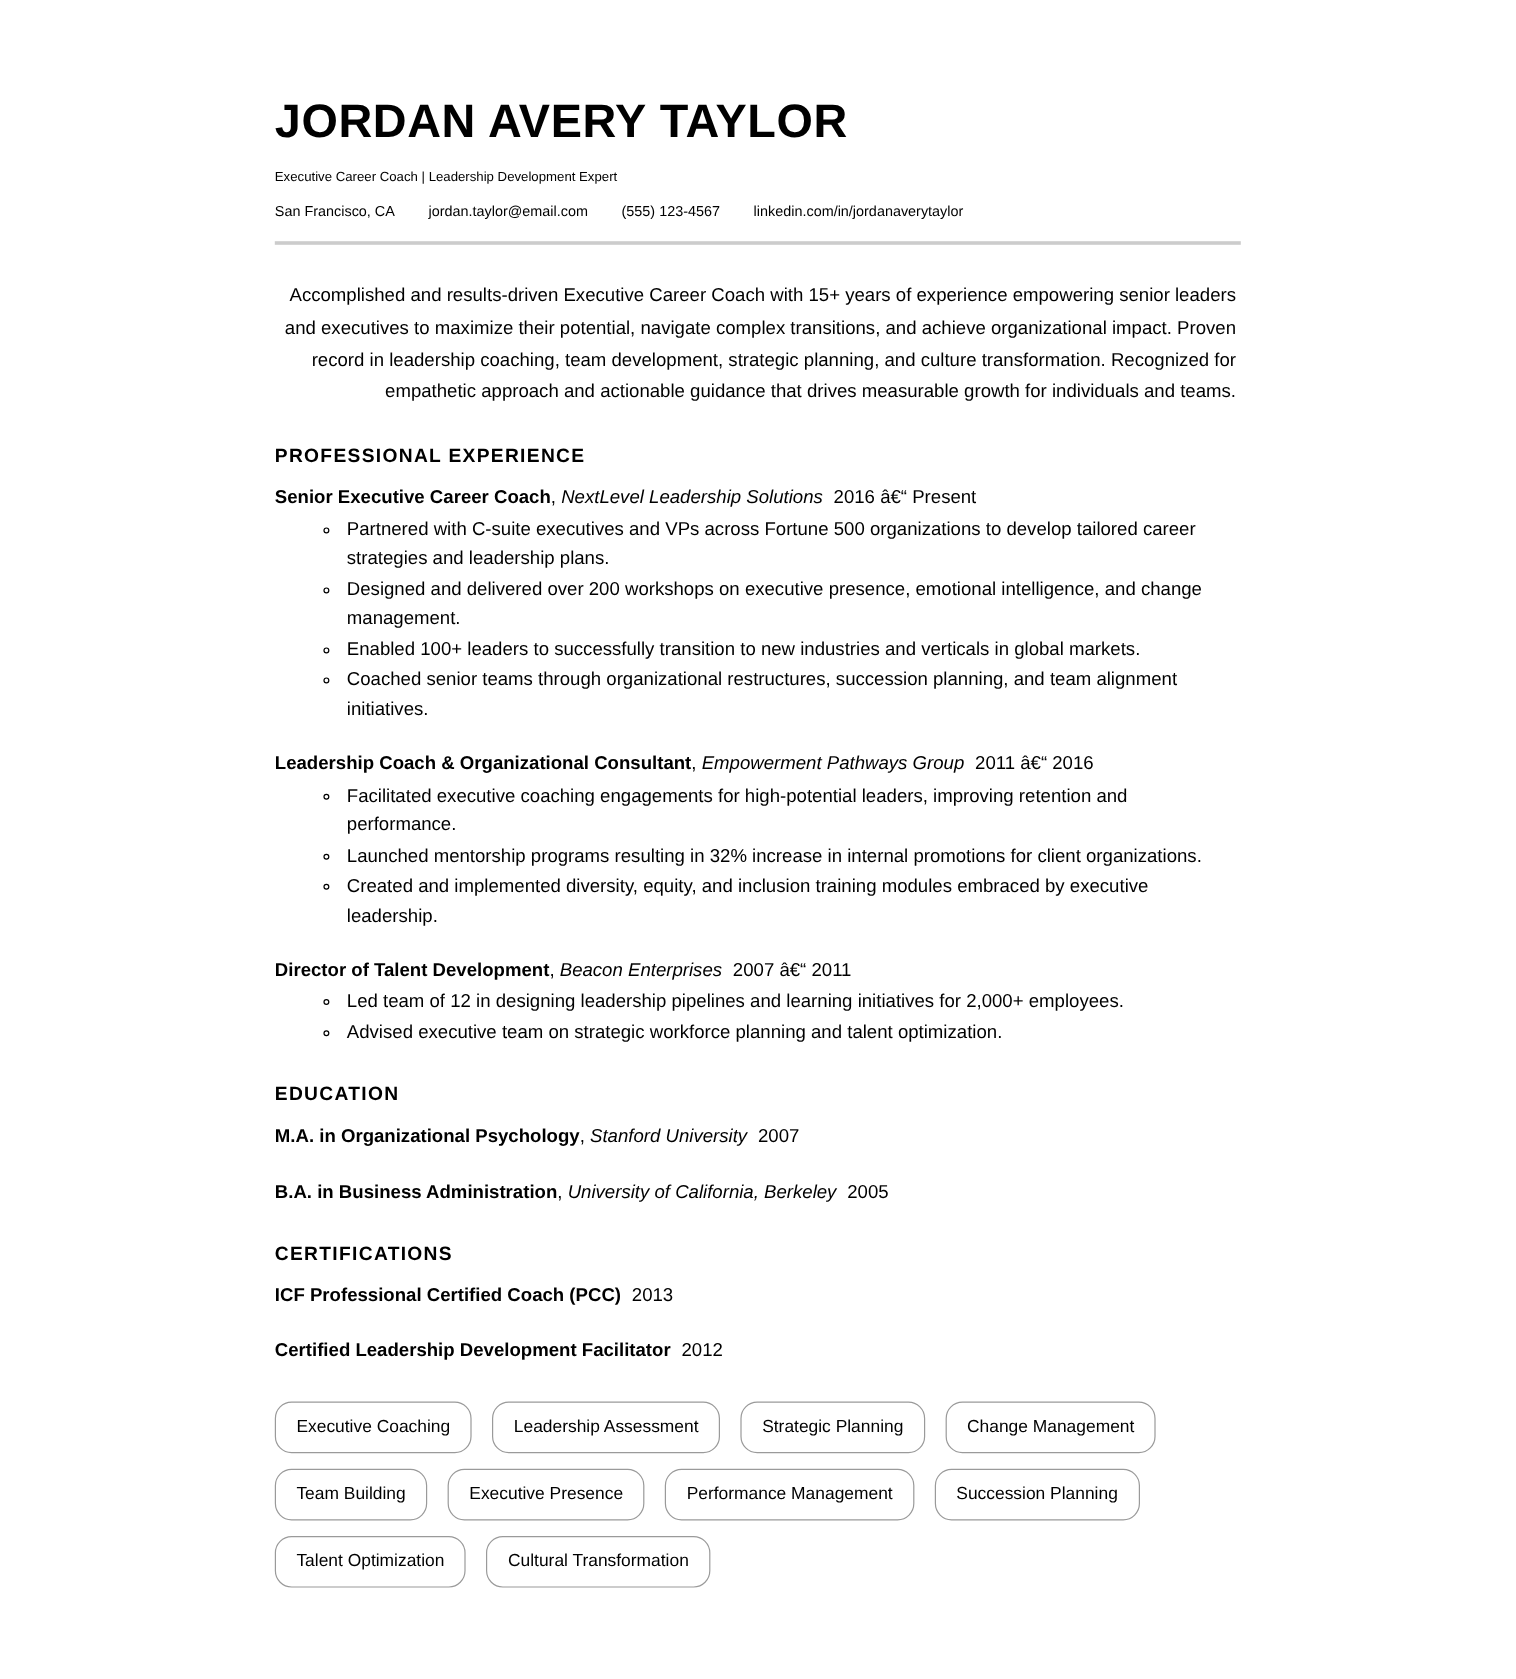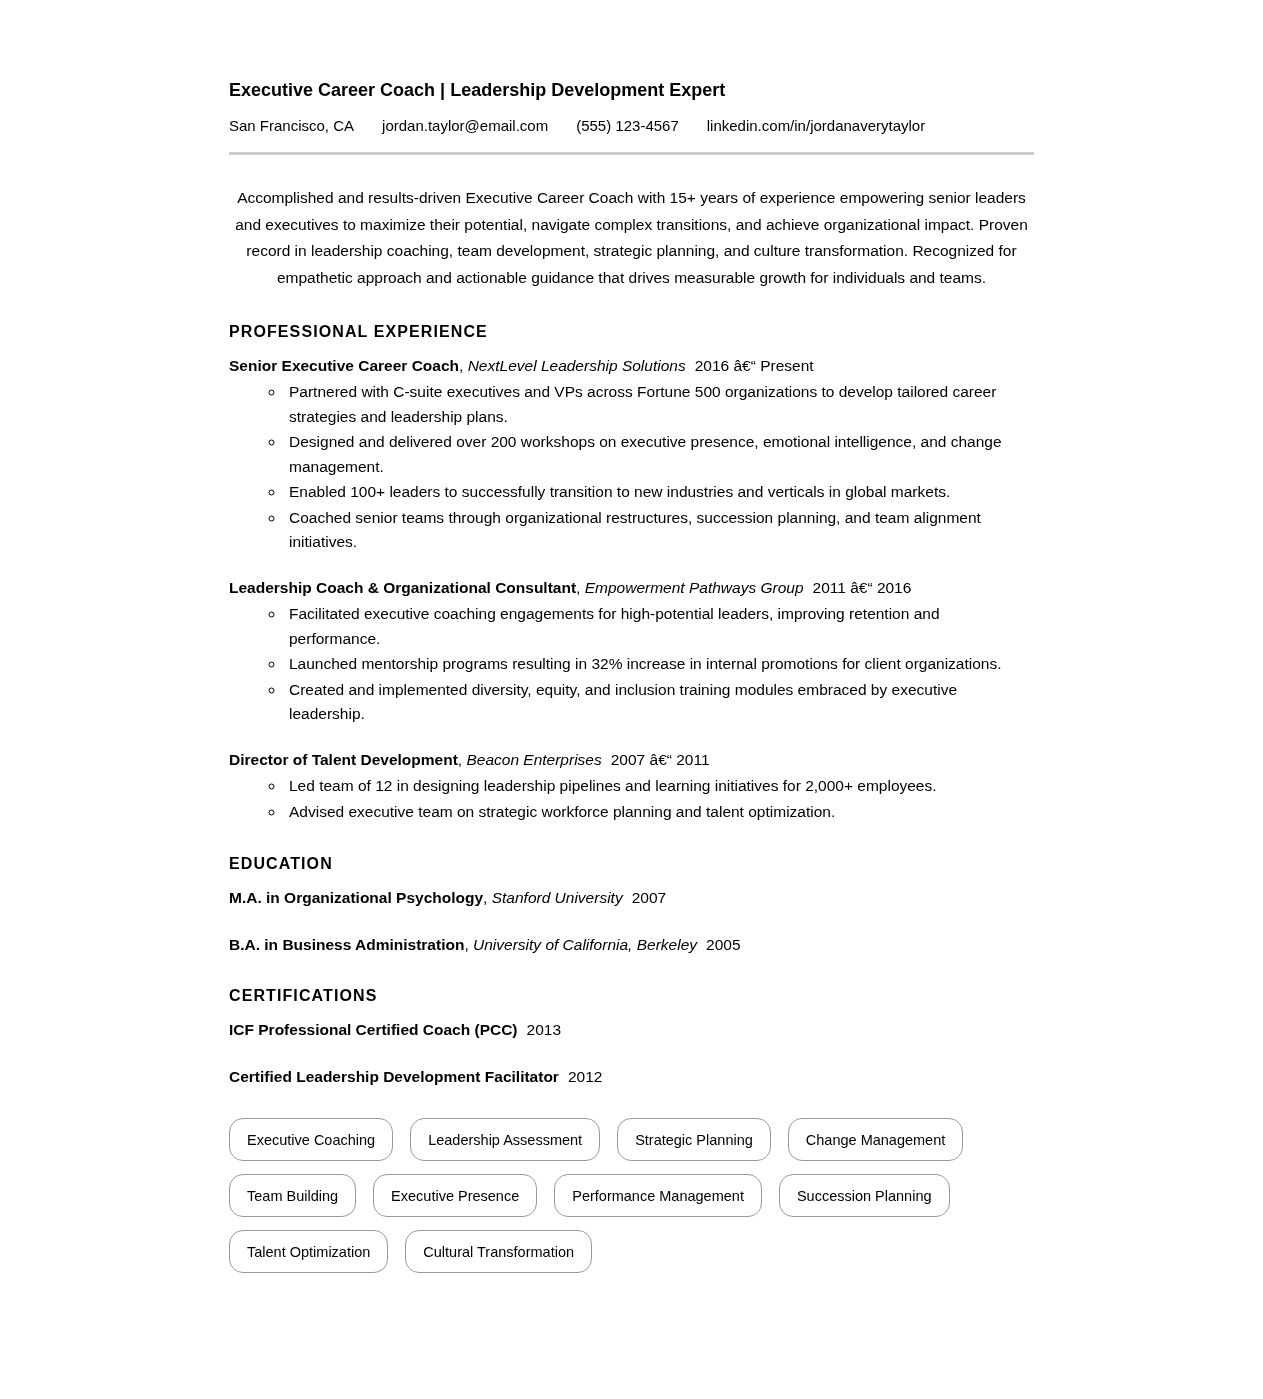--- a/index.html
+++ b/index.html
@@ -27,27 +27,27 @@
   
   .name {
     font-size: 39px;
     font-weight: bold;
     letter-spacing: 0.5px;
     line-height: 1.12;
     margin: 0 0 18px 0;
     white-space: nowrap;
   }
   .tagline {
-    font-size: 18px;
-    font-weight: bold;
+    font-size: 11px;
+    font-weight: normal;
     line-height: 1.2;
     margin: 0 0 14px 0;
   }
   .contact {
-    font-size: 15px;
+    font-size: 12px;
     line-height: 1.3;
     margin: 0 0 17px 0;
     display: flex;
     flex-wrap: wrap;
     align-items: baseline;
   }
   .contact-item { white-space: nowrap; }
   .contact-item + .contact-item { margin-left: 28px; }
 
   .rule {
@@ -63,21 +63,21 @@
     font-size: 16px;
     font-weight: bold;
     letter-spacing: 1.1px;
     line-height: 1.2;
     margin: 0 0 14px 0;
   }
   .summary-text {
     font-size: 15.5px;
     line-height: 1.72;
     margin: 4px;
-    text-align: center;
+    text-align: right;
   }
 
   
   .entry { margin: 0 0 22px 0; }
   .entry:last-child { margin-bottom: 0; }
   .entry-head {
     font-size: 15.5px;
     line-height: 1.45;
     margin: 0 0 3px 0;
   }
@@ -131,20 +131,21 @@
     white-space: nowrap;
   }
 </style>
 </head>
 <body>
 
 <div class="page">
   <div class="resume">
 
     <header>
+      <h1 class="name">JORDAN AVERY TAYLOR</h1>
       <div class="tagline">Executive Career Coach | Leadership Development Expert</div>
       <div class="contact">
         <span class="contact-item">San Francisco, CA</span>
         <span class="contact-item">jordan.taylor@email.com</span>
         <span class="contact-item">(555) 123-4567</span>
         <span class="contact-item">linkedin.com/in/jordanaverytaylor</span>
       </div>
     </header>
     <hr class="rule">
 

